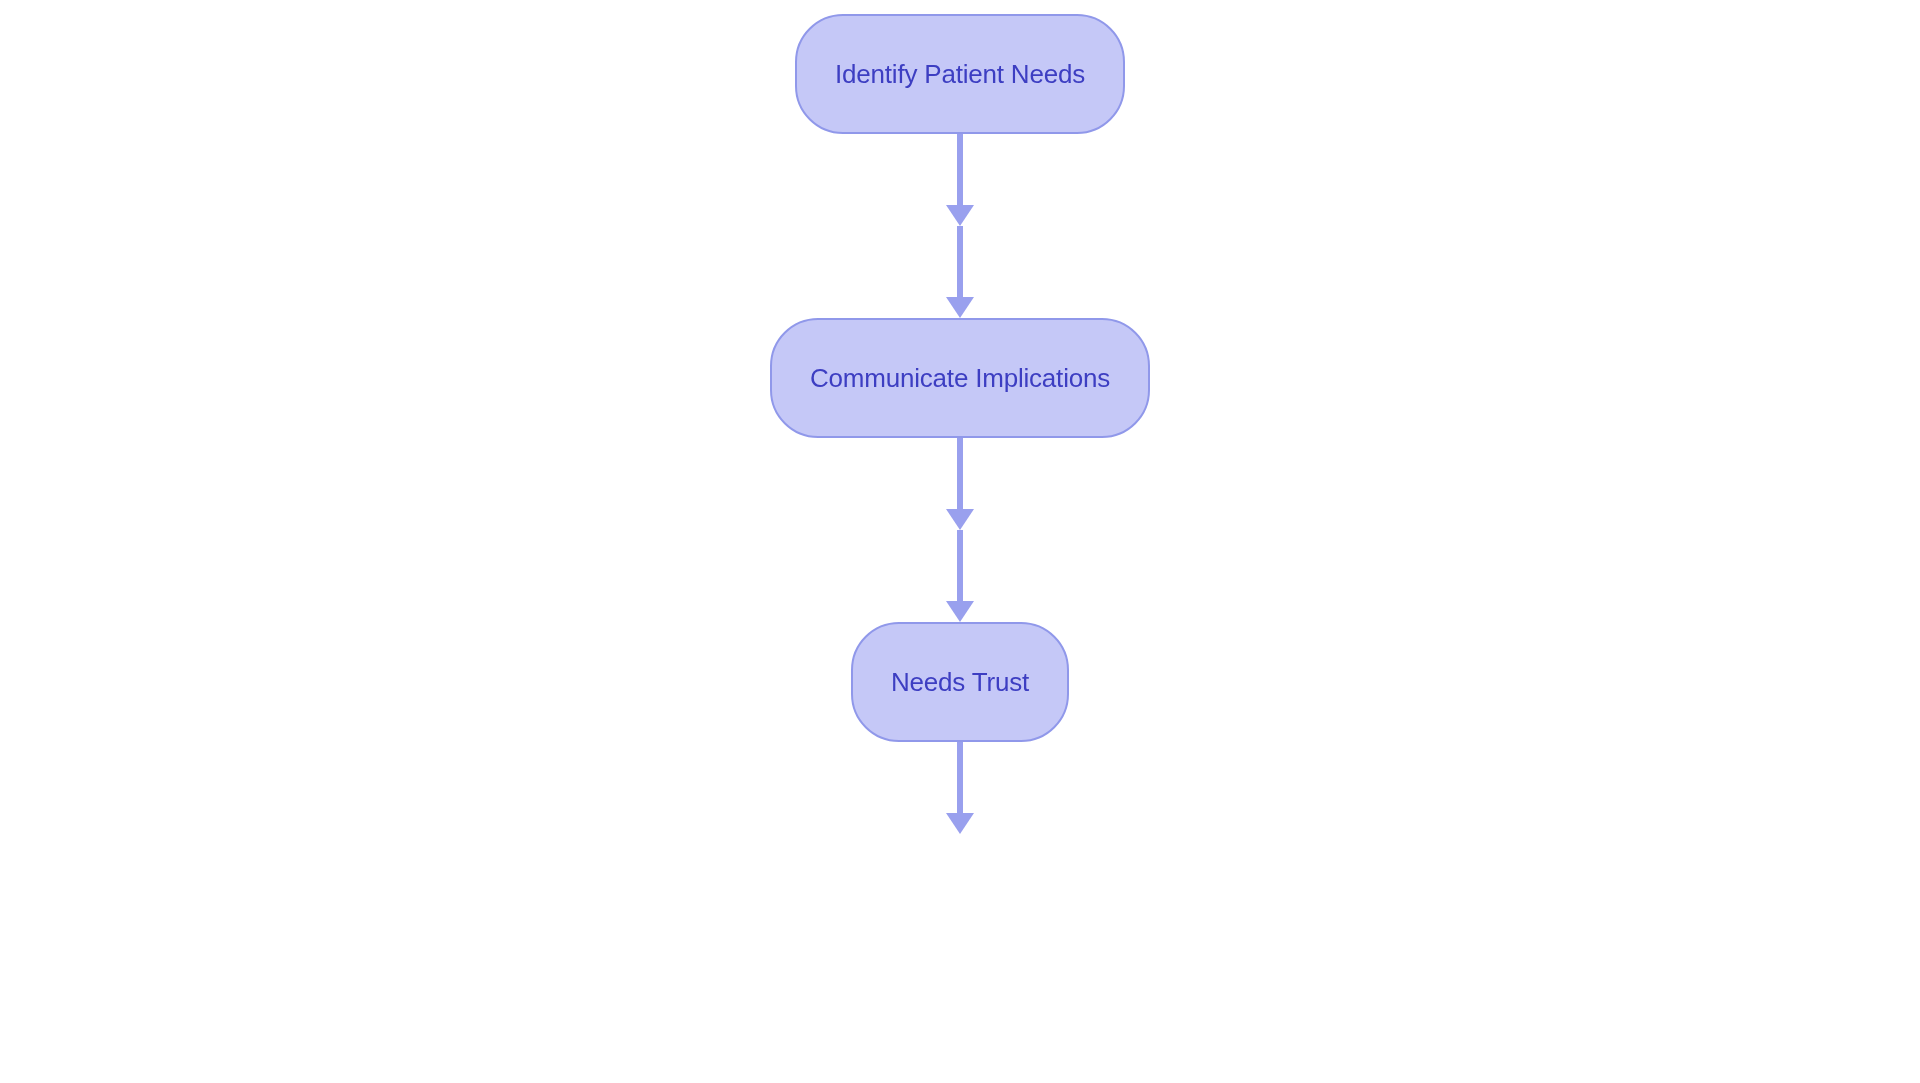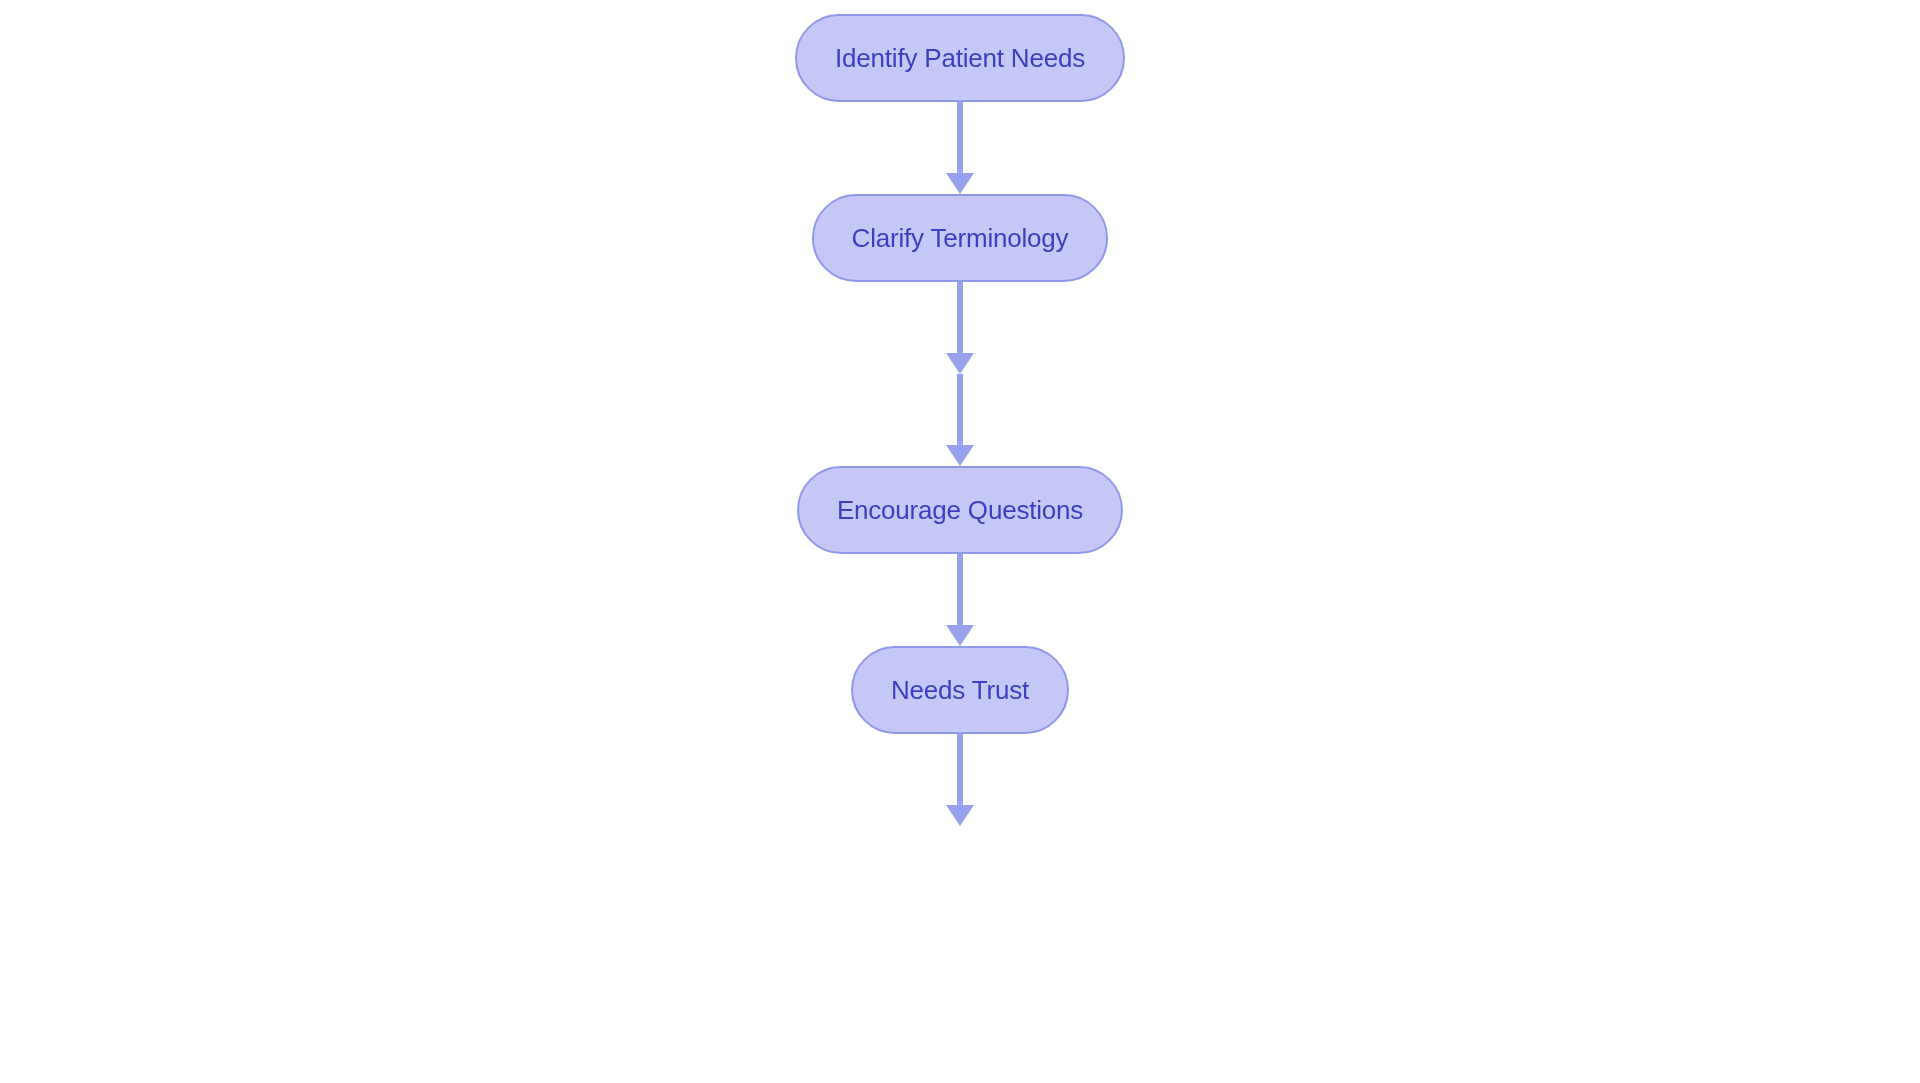--- a/index.html
+++ b/index.html
@@ -17,21 +17,21 @@
     height: 1083px;
     display: flex;
     flex-direction: column;
     align-items: center;
     padding-top: 14px;
     box-sizing: border-box;
     background: #ffffff;
   }
 
   .node {
-    height: 88px;
+    height: 120px;
     padding: 0 38px;
     border-radius: 48px;
     background: var(--node-fill, #c5c8f7);
     border: 2px solid var(--node-border, #9098ea);
     color: var(--node-text, #3d3ec2);
     font-size: 26px;
     letter-spacing: -0.2px;
     display: flex;
     align-items: center;
     justify-content: center;
@@ -76,38 +76,35 @@
 
   <div class="node">
     <span>Identify Patient Needs</span>
   </div>
 
   <div class="arrow">
     <div class="shaft"></div>
     <div class="head"></div>
   </div>
 
+
+  <div class="arrow">
+    <div class="shaft"></div>
+    <div class="head"></div>
+  </div>
+
   <div class="node">
-    <span>Clarify Terminology</span>
+    <span>Communicate Implications</span>
   </div>
 
   <div class="arrow">
     <div class="shaft"></div>
     <div class="head"></div>
   </div>
 
-
-  <div class="arrow">
-    <div class="shaft"></div>
-    <div class="head"></div>
-  </div>
-
-  <div class="node">
-    <span>Encourage Questions</span>
-  </div>
 
   <div class="arrow">
     <div class="shaft"></div>
     <div class="head"></div>
   </div>
 
   <div class="node">
     <span>Needs Trust</span>
   </div>
 

